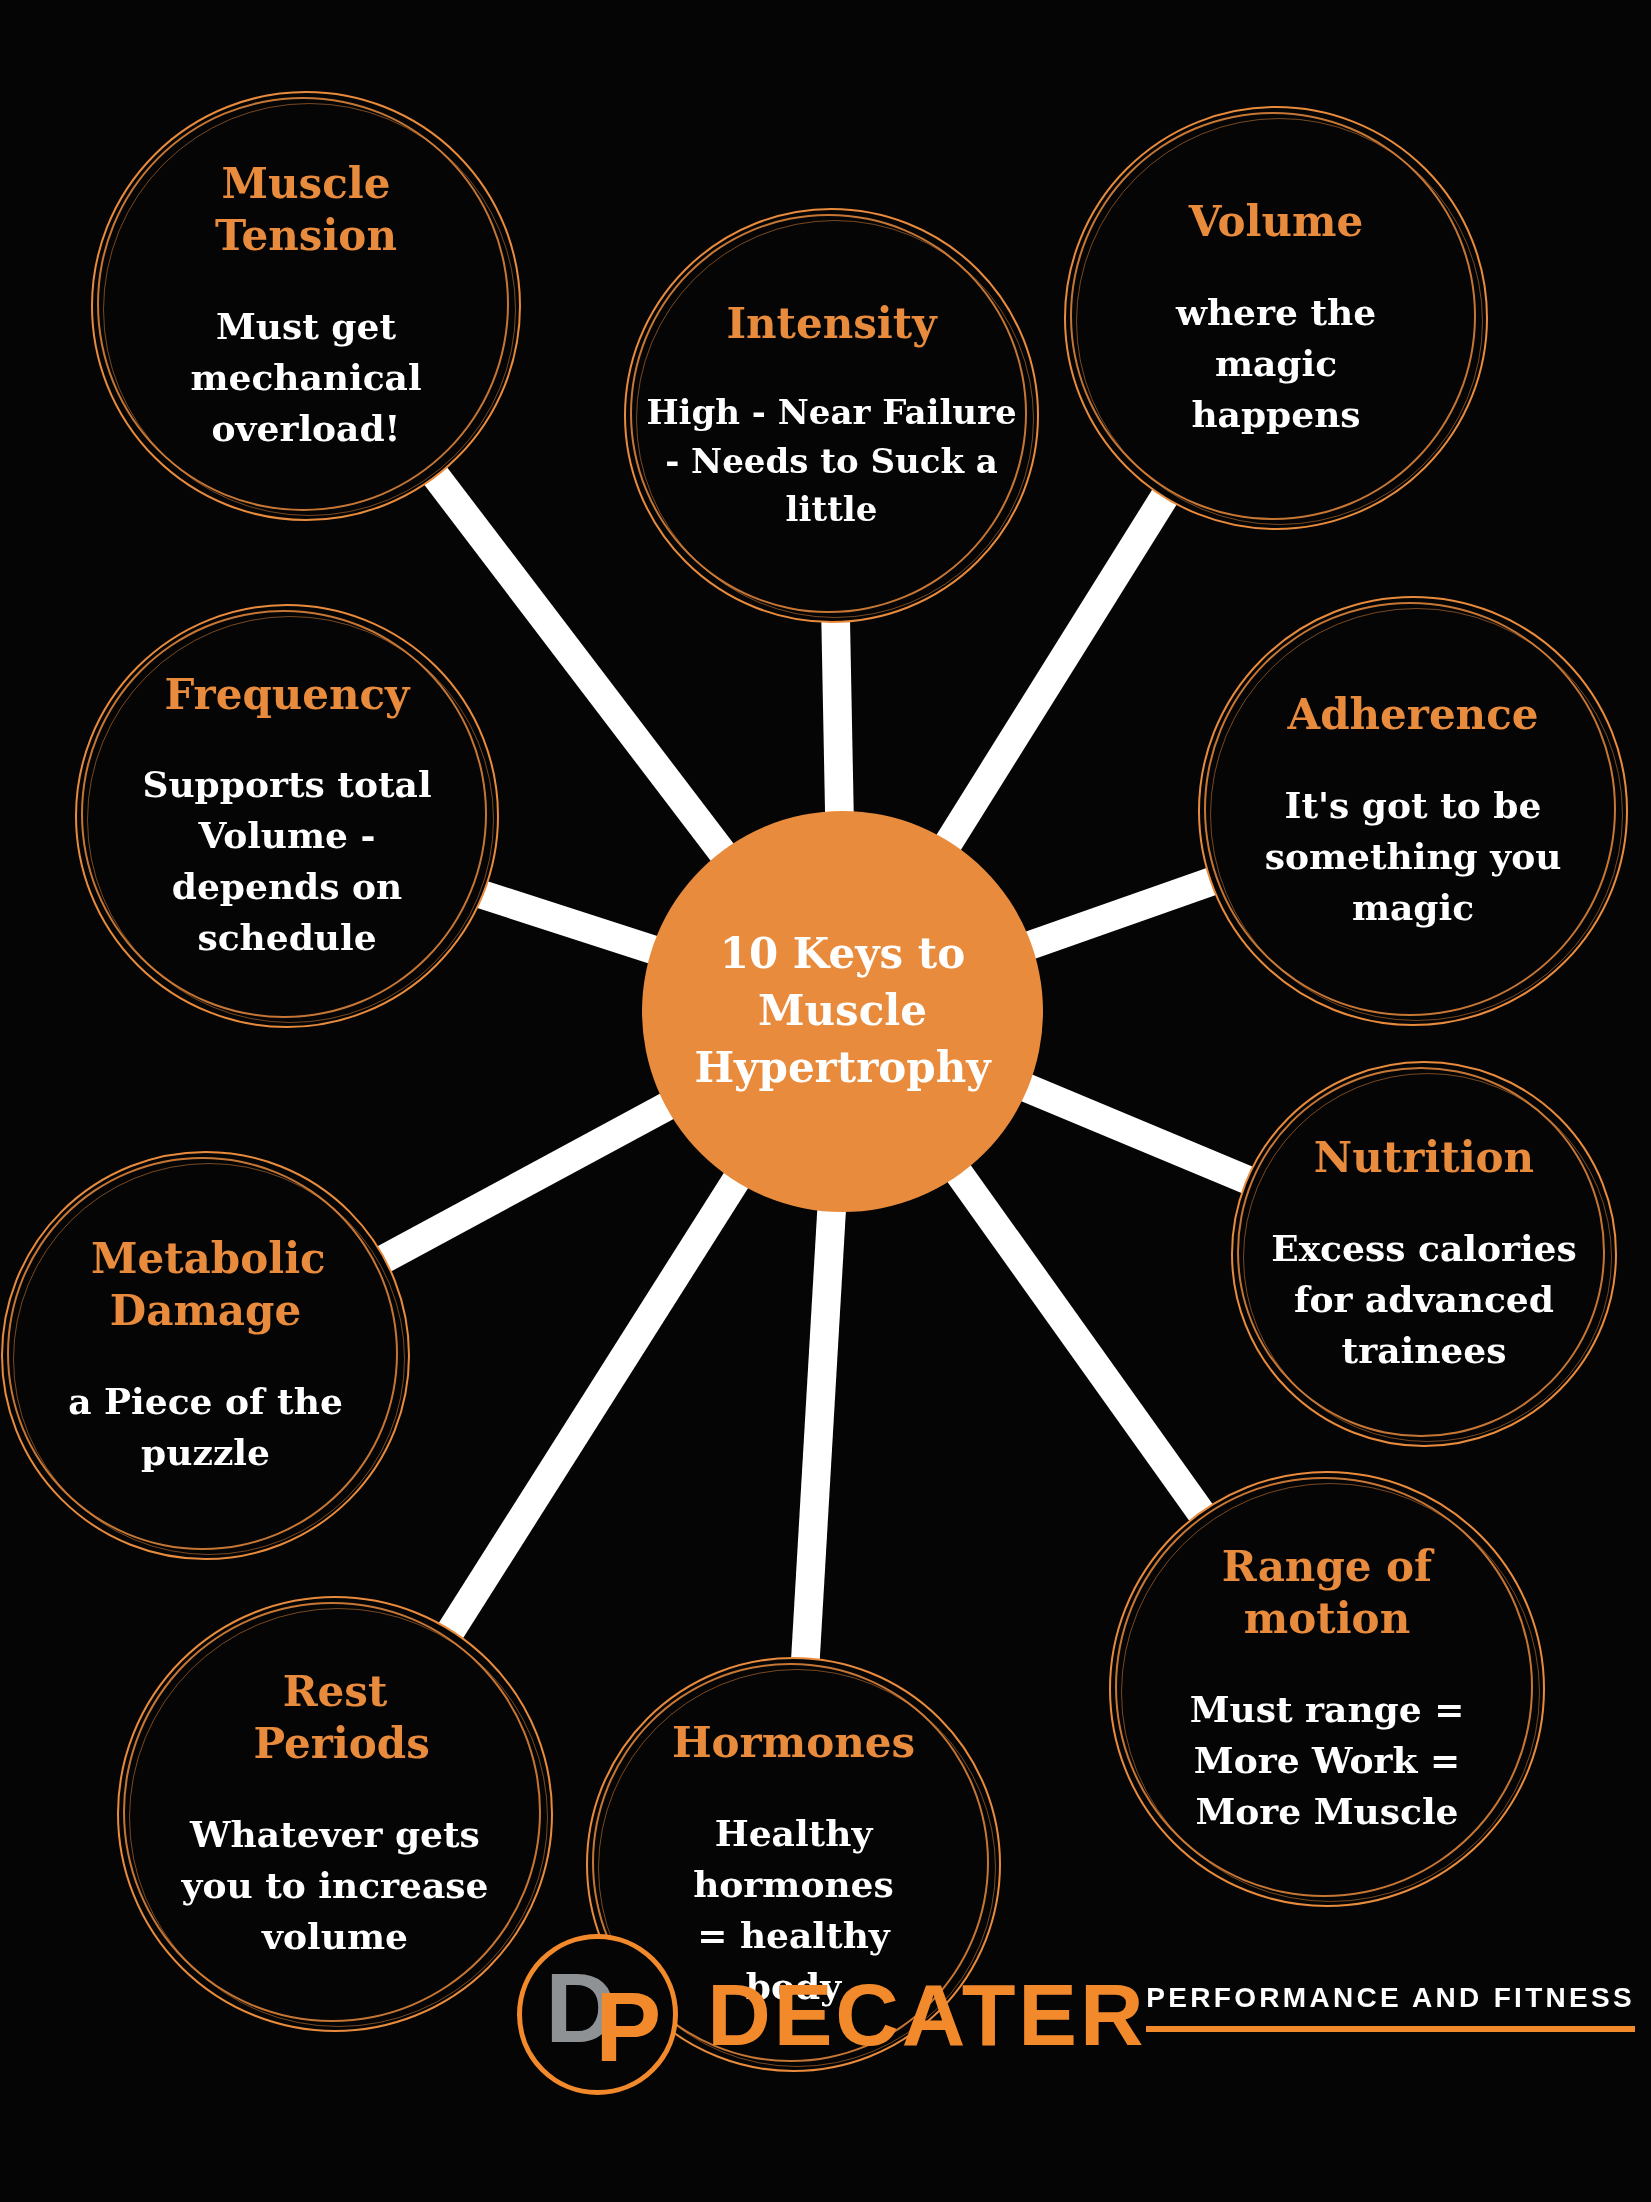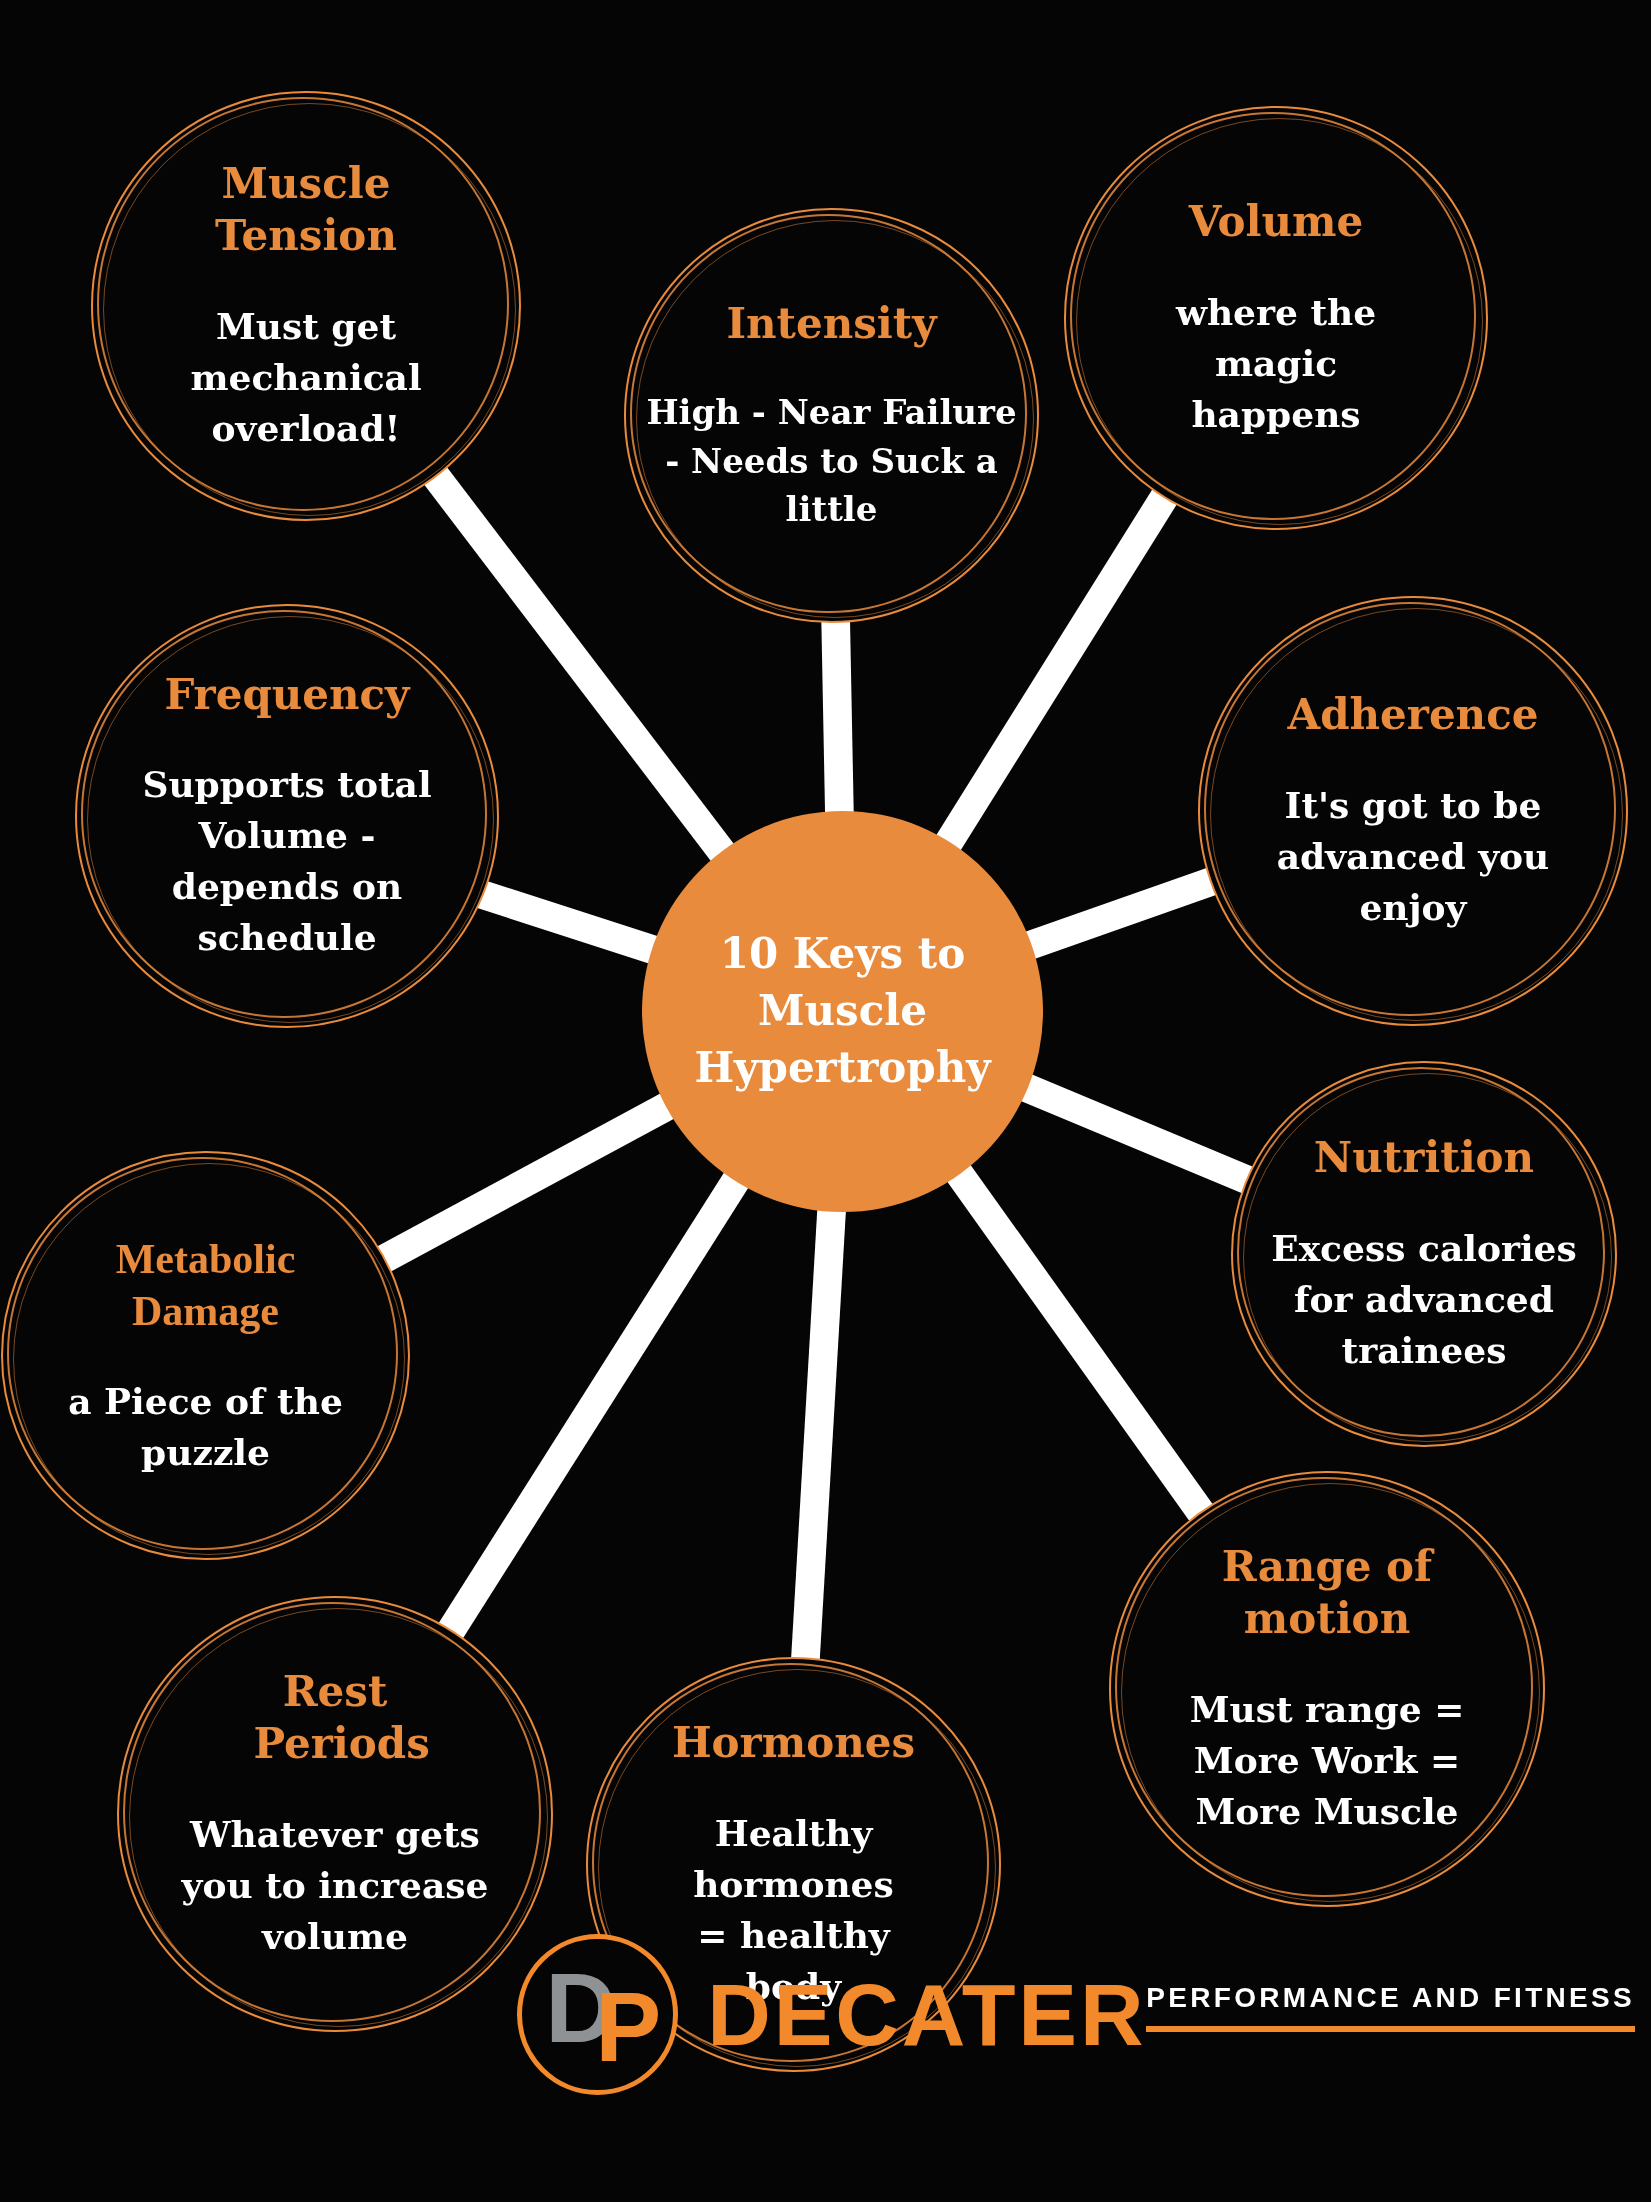--- a/index.html
+++ b/index.html
@@ -40,21 +40,21 @@
   }
   .node-title{
     color:var(--accent);font-weight:bold;font-size:42px;line-height:1.25;
   }
   .node-body{
     color:var(--text);font-weight:bold;font-size:36px;line-height:1.42;
   }
   
   .n-muscle .node-body{max-width:239px;}
   .n-rest .node-title{max-width:163px;}
-  .n-metabolic .node-title{max-width:229px;font-family:Liberation Serif, serif;}
+  .n-metabolic .node-title{max-width:229px;}
   .n-metabolic .node-body{max-width:277px;}
   .n-hormones .node-body{max-width:229px;}
   .n-volume .node-body{max-width:296px;}
   .n-intensity{padding:29px 19px;}
   .n-intensity .node-body{font-size:34px;}
   .n-nutrition{padding:29px 23px;}
   
   .center{
     position:absolute;z-index:3;border-radius:50%;
     background:var(--accent);
@@ -137,21 +137,21 @@
     <div class="node-body">High - Near Failure - Needs to Suck a little</div>
   </div>
 
   <div class="node n-volume" style="left:1064px;top:106px;width:424px;height:424px">
     <div class="node-title">Volume</div>
     <div class="node-body">where the magic happens</div>
   </div>
 
   <div class="node n-adherence" style="left:1198px;top:596px;width:430px;height:430px">
     <div class="node-title">Adherence</div>
-    <div class="node-body">It's got to be advanced you enjoy</div>
+    <div class="node-body">It's got to be something you magic</div>
   </div>
 
   <div class="node n-nutrition" style="left:1231px;top:1061px;width:386px;height:386px">
     <div class="node-title">Nutrition</div>
     <div class="node-body">Excess calories for advanced trainees</div>
   </div>
 
   <div class="node n-range" style="left:1109px;top:1471px;width:436px;height:436px">
     <div class="node-title">Range of motion</div>
     <div class="node-body">Must range = More Work = More Muscle</div>

